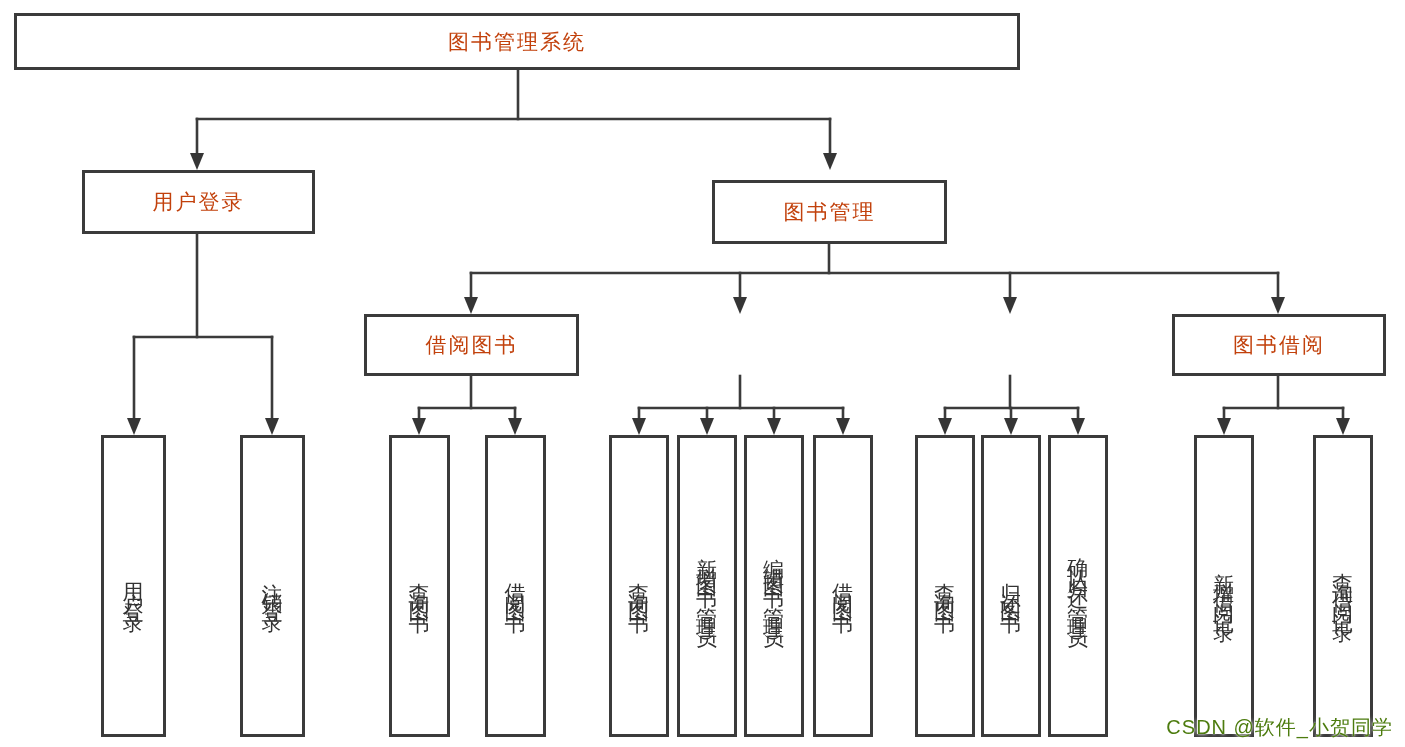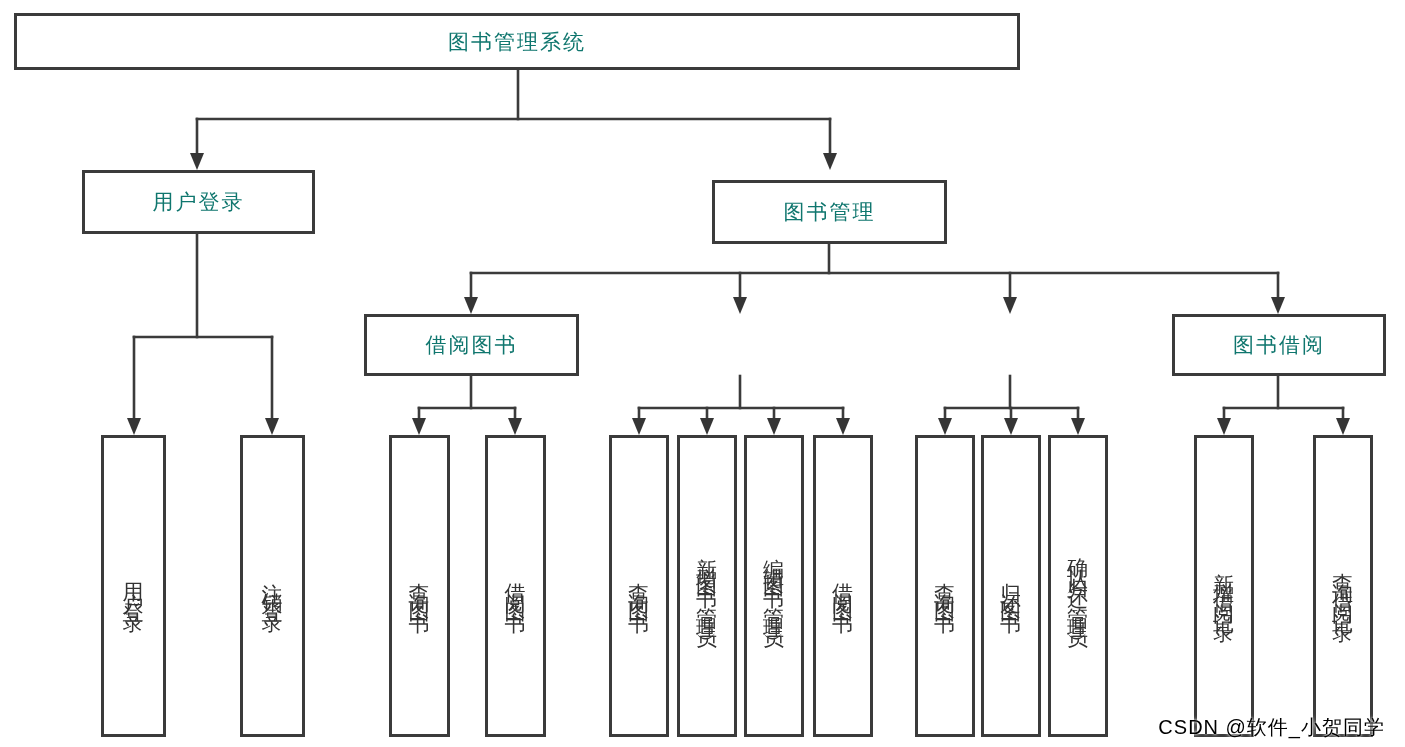--- a/index.html
+++ b/index.html
@@ -24,38 +24,38 @@
     border: 3px solid #3b3b3b;
     display: flex;
     align-items: center;
     justify-content: center;
     z-index: 2;
     color: #333333;
   }
   .hlabel {
     font-size: 21px;
     letter-spacing: 2px;
-    color: #0f766e;
+    color: #c2410c;
     white-space: nowrap;
   }
   .leaf .vlabel {
     writing-mode: vertical-rl;
     text-orientation: mixed;
     font-size: 21px;
     letter-spacing: 10px;
     line-height: 1.0;
     color: #333333;
   }
   #watermark {
     position: absolute;
-    right: 20px;
+    right: 12px;
     bottom: 6px;
     z-index: 5;
     font-size: 20px;
-    color: #000000;
+    color: #4d7c0f;
     letter-spacing: 1px;
     text-shadow: 0 0 2px #ffffff, 0 0 4px #ffffff;
     white-space: nowrap;
   }
 </style>
 </head>
 <body>
 
 <div id="stage">
 

